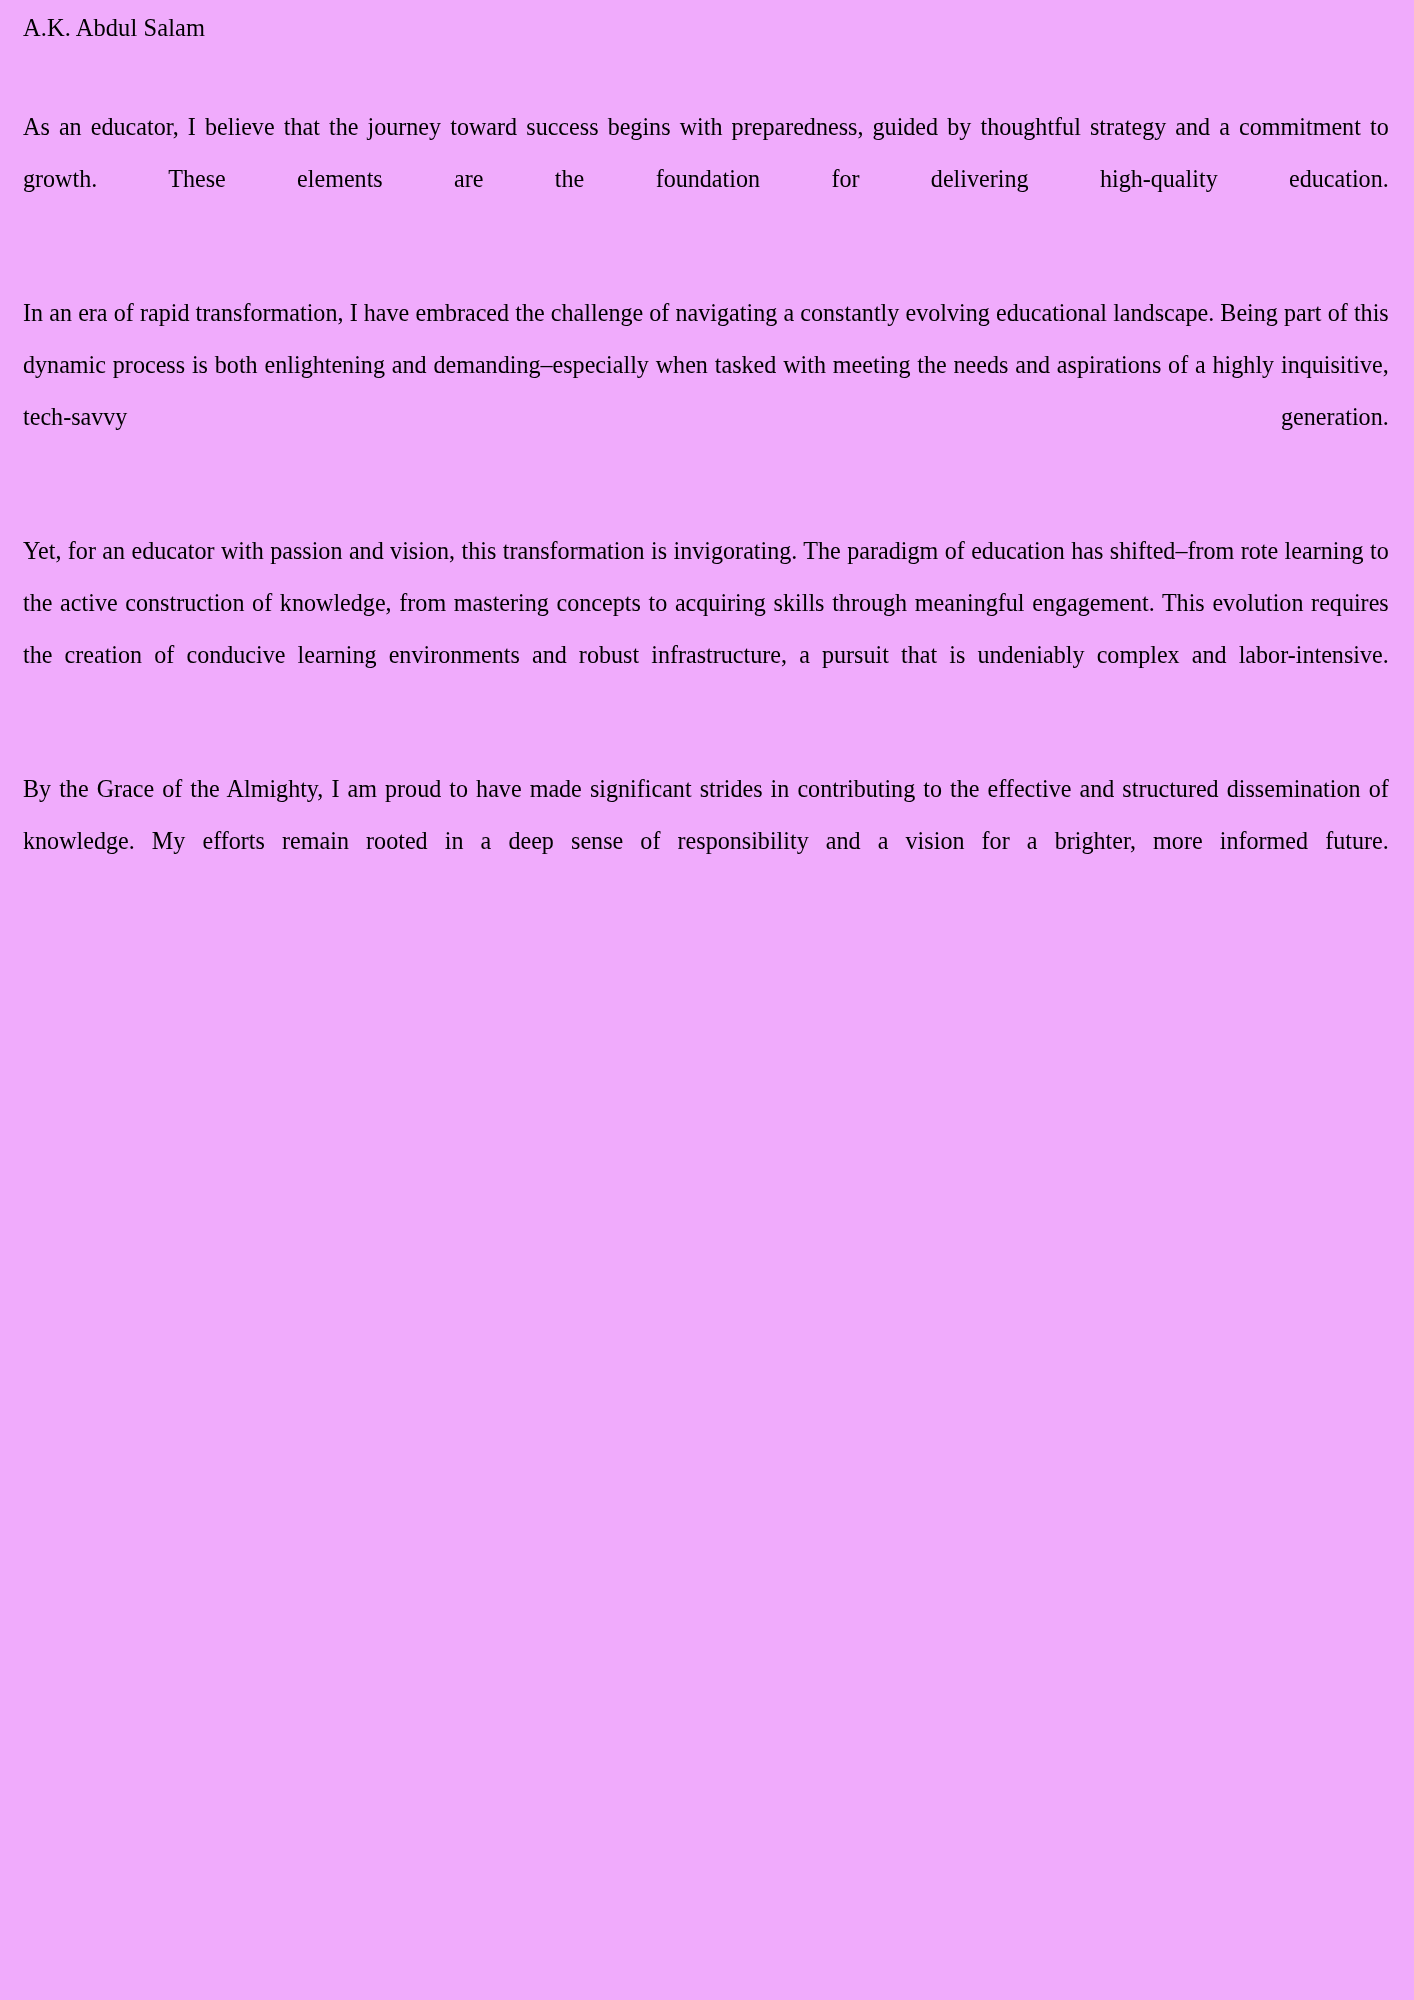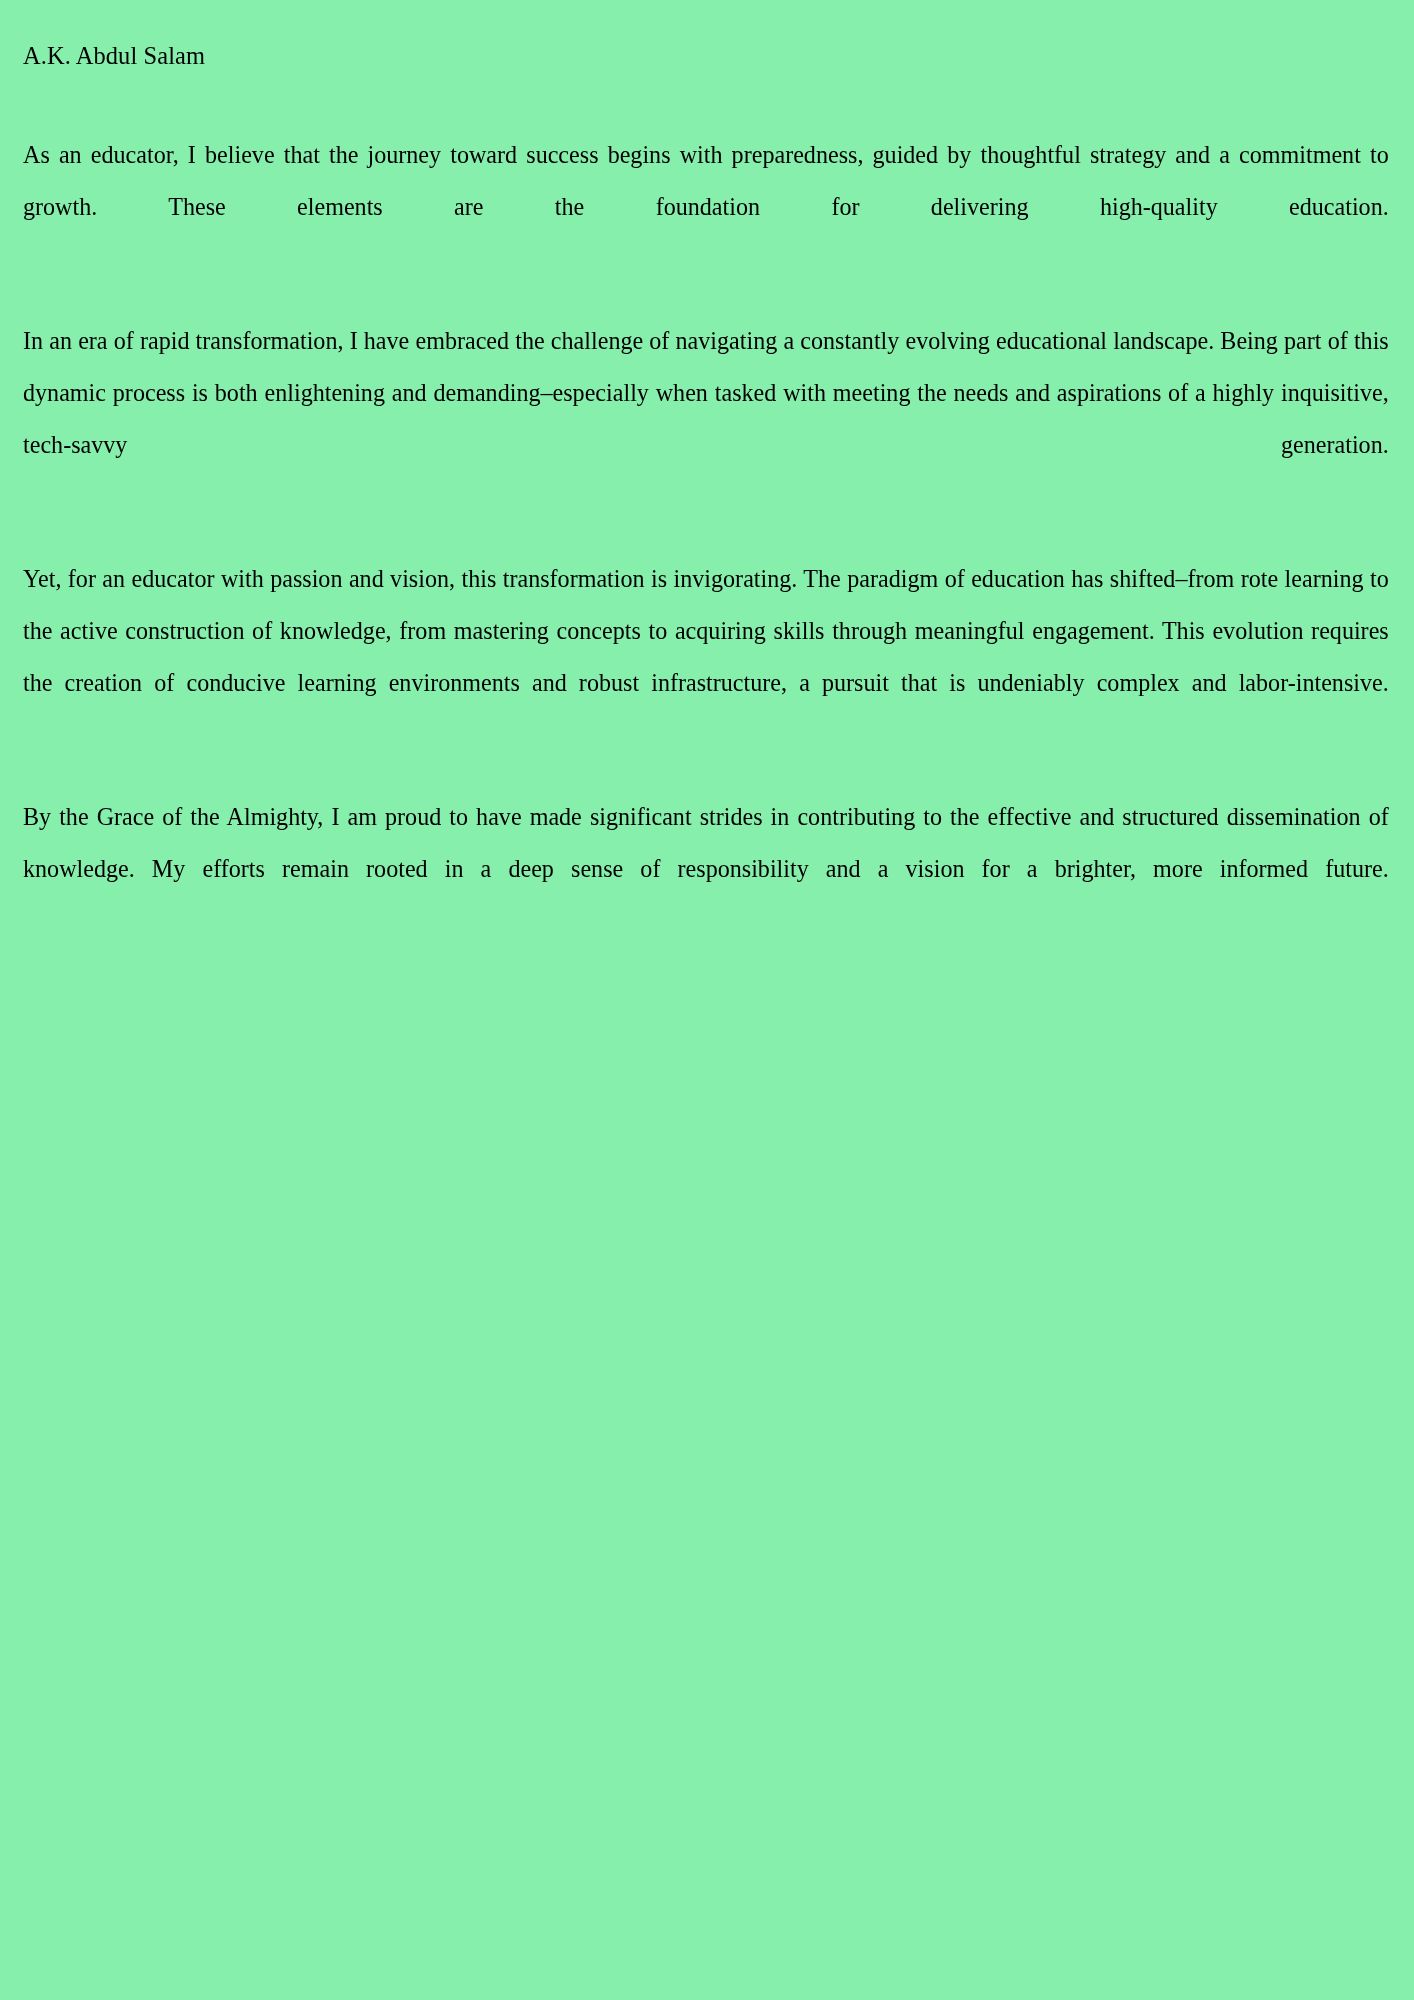--- a/index.html
+++ b/index.html
@@ -16,22 +16,22 @@
     min-height: 2000px;
     font-family: "Liberation Serif", "DejaVu Serif", serif;
     color: #000000;
     -webkit-font-smoothing: antialiased;
   }
 
   .page {
     position: relative;
     width: 1414px;
     min-height: 2000px;
-    background: #86efac;
-    padding: 40px 0 0 0;
+    background: #f0abfc;
+    padding: 12px 0 0 0;
   }
 
   .content {
     width: 1400px;
     margin: 0 auto;
     padding: 0 18px 0 16px;
   }
 
   .author-line {
     font-size: 26px;

